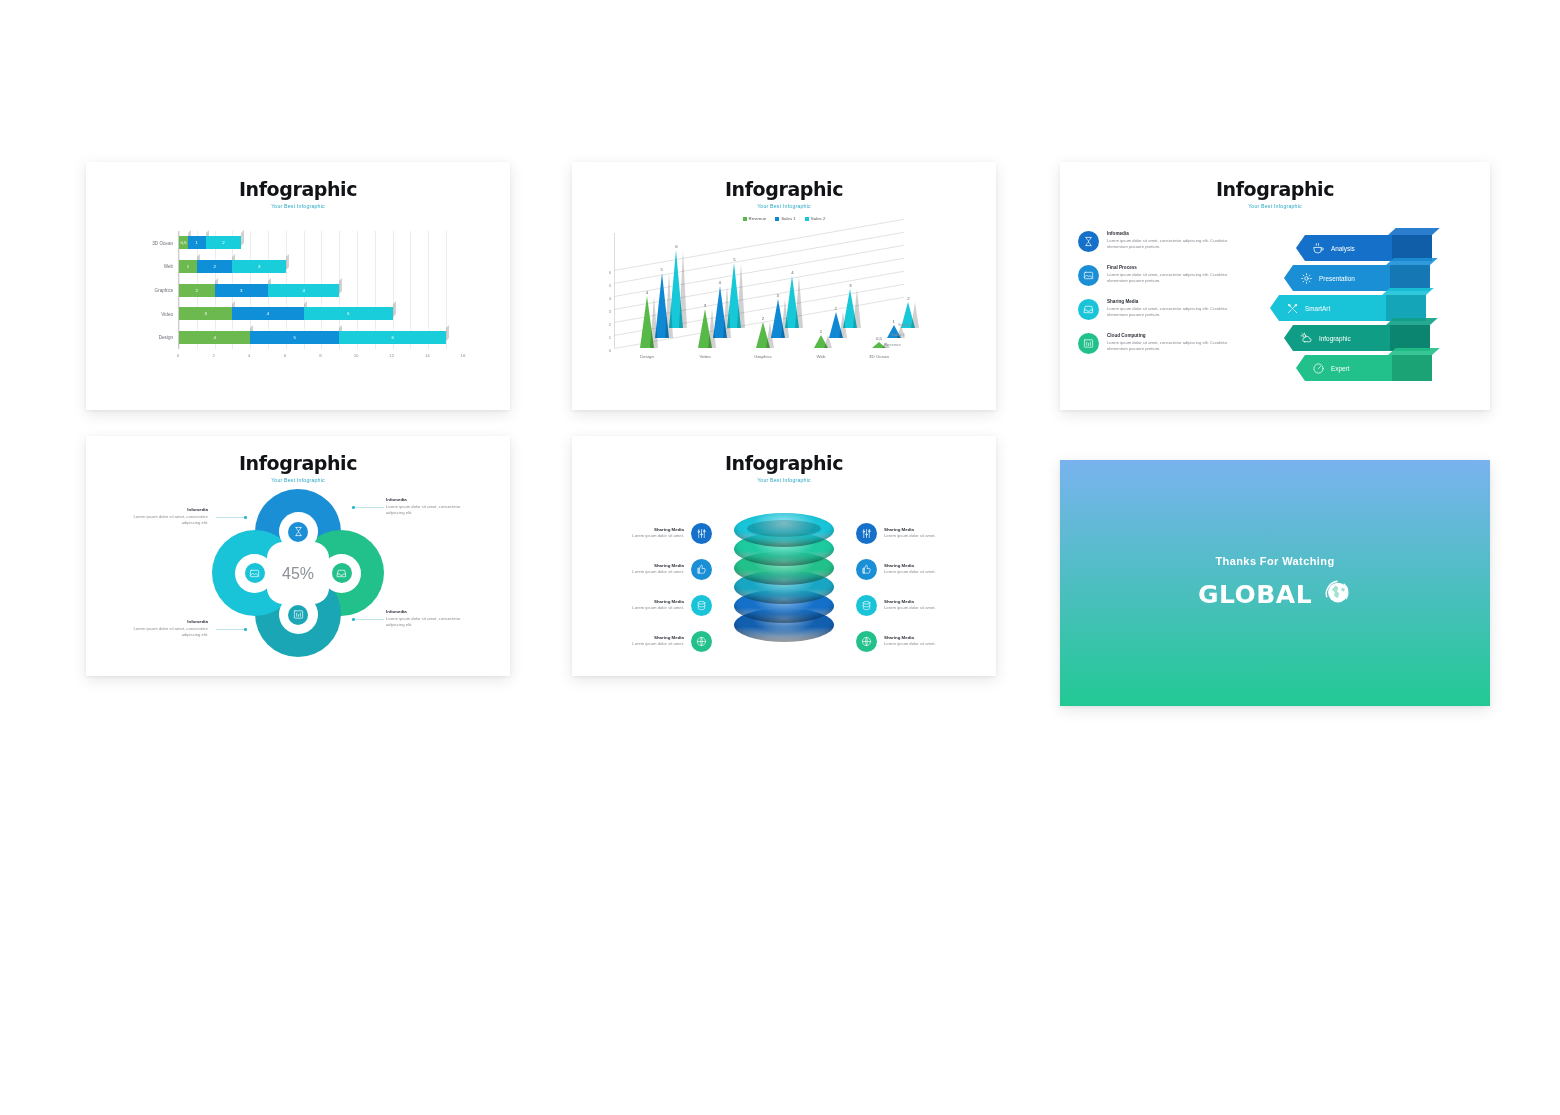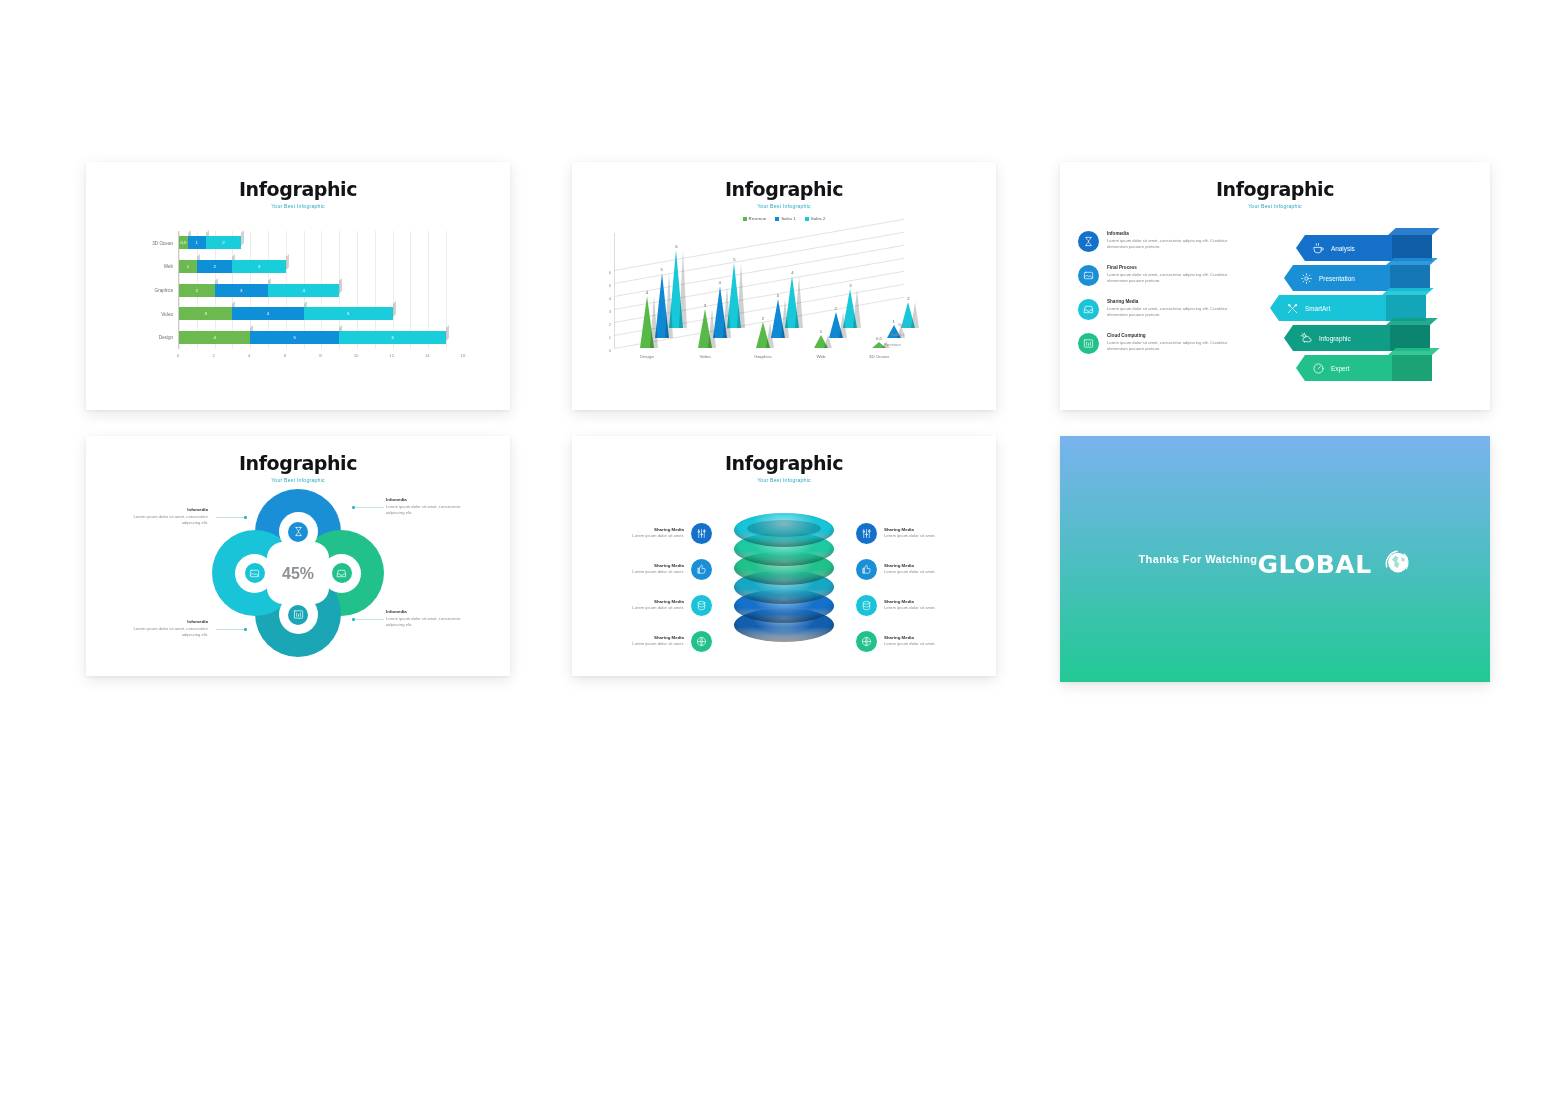--- a/index.html
+++ b/index.html
@@ -147,21 +147,21 @@
     position: absolute; border-radius: 50%;
     display:flex; align-items:center; justify-content:center;
   }
   .petal-icon {
     width: 20px; height: 20px; border-radius: 50%;
     display:flex; align-items:center; justify-content:center;
   }
   .petal-icon svg { width: 11px; height: 11px; stroke:#fff; fill:none; stroke-width:1.5; }
   .center-pct {
     position:absolute; left:50%; top:50%; transform: translate(-50%,-50%);
-    font-size: 16px; color: #8d9298; font-weight: 700; z-index: 5; text-align: center;
+    font-size: 16px; color: #8d9298; font-weight: 400; z-index: 5; text-align: center;
   }
   .callout { position: absolute; font-size: 4.2px; color:#8a8e94; line-height:1.45; }
   .callout h5 { font-size: 4.4px; color:#2b2f36; font-weight:700; margin-bottom:1px; }
   .cl-line { position:absolute; height:1px; background:#bfe3e6; }
   .cl-dot { position:absolute; width:2.6px; height:2.6px; border-radius:50%; background:#2bb8c9; }
 
   
   .rings-body { position: relative; height: 182px; margin-top: 4px; }
   .rings-col { position:absolute; top: 34px; width: 122px; }
   .rc-left { left: 18px; }
@@ -173,21 +173,21 @@
   .rc-circle svg { width: 11px; height: 11px; stroke:#fff; fill:none; stroke-width:1.4; }
   .rc-txt h5 { font-size: 4.4px; color:#2b2f36; font-weight:700; margin-bottom:1px; }
   .rc-txt p  { font-size: 4.2px; color:#8a8e94; line-height:1.4; }
   .rc-left .rc-txt { text-align: right; width: 86px; }
   .rc-right .rc-txt { text-align: left; width: 86px; }
 
   .cyl { position:absolute; left: 50%; top: 26px; transform: translateX(-50%); width: 100px; height: 140px; }
   .ring { position:absolute; left:0; width:100px; height:34px; border-radius:50%; }
 
   
-  .s6 { display:flex; flex-direction:row; align-items:center; justify-content:center; }
+  .s6 { display:flex; flex-direction:column; align-items:center; justify-content:center;margin-top:24px; }
   .thanks { font-size: 11px; font-weight: 700; color:#ffffff; letter-spacing: 0.4px; }
   .global-row { display:flex; align-items:center; gap: 10px; margin-top: 11px; }
   .global-word { font-size: 25px; font-weight: 700; color:#ffffff; letter-spacing: 0.5px;
     font-family:"DejaVu Sans", sans-serif; }
   .globe svg { width: 30px; height: 30px; }
 </style>
 </head>
 <body>
 
 <div class="stage">

